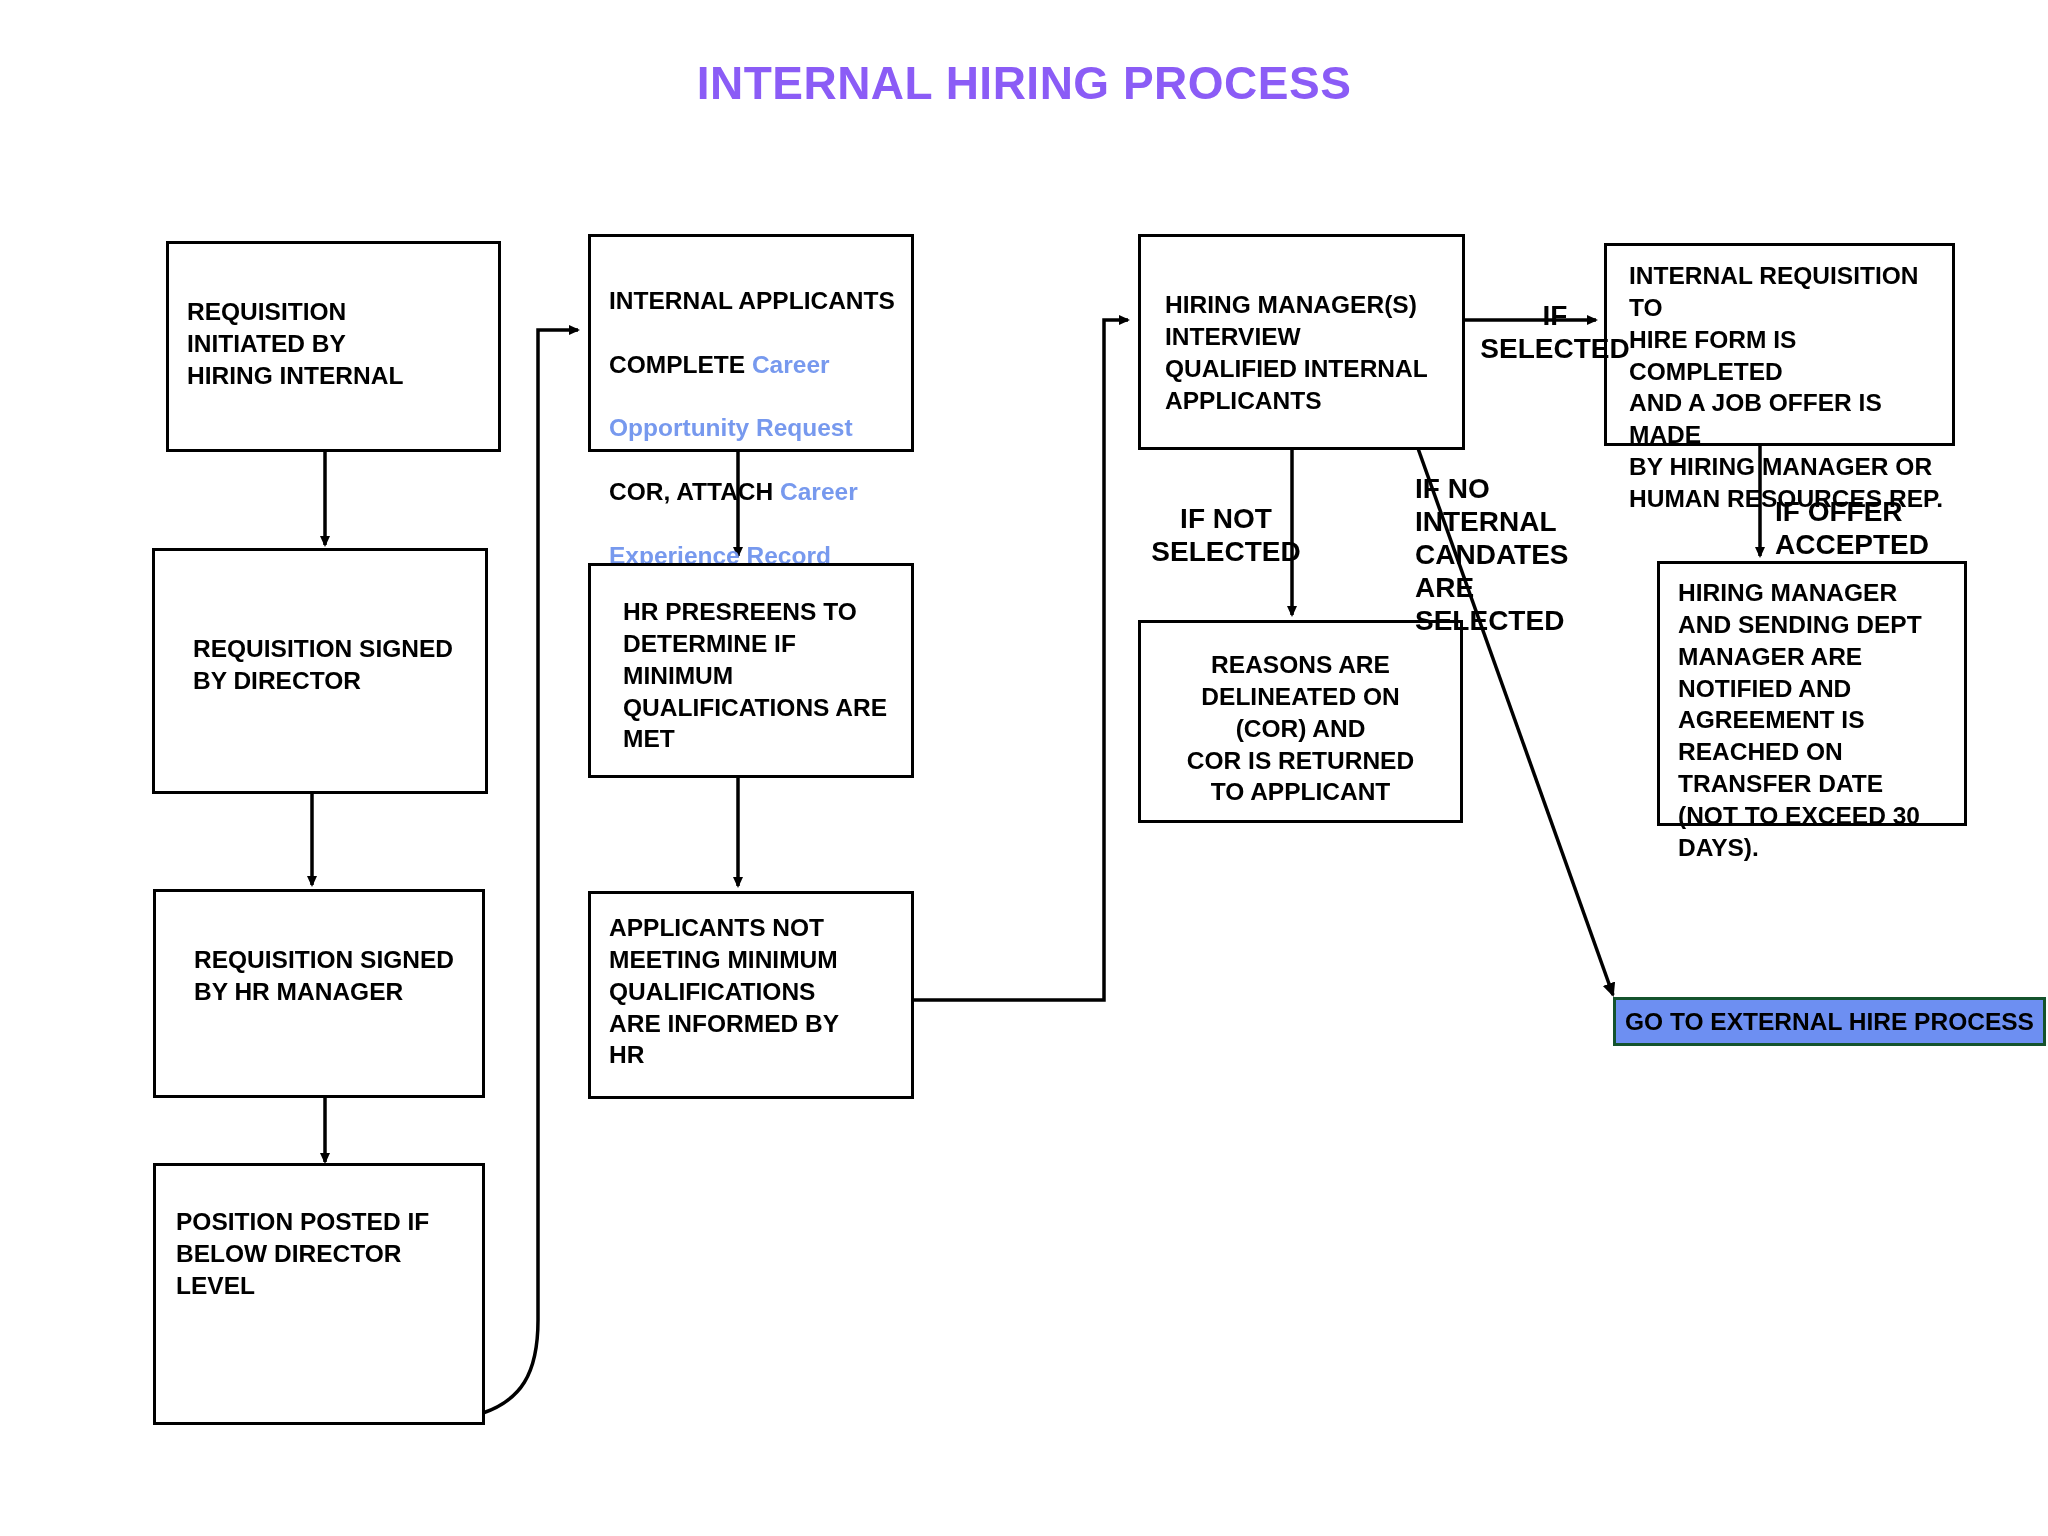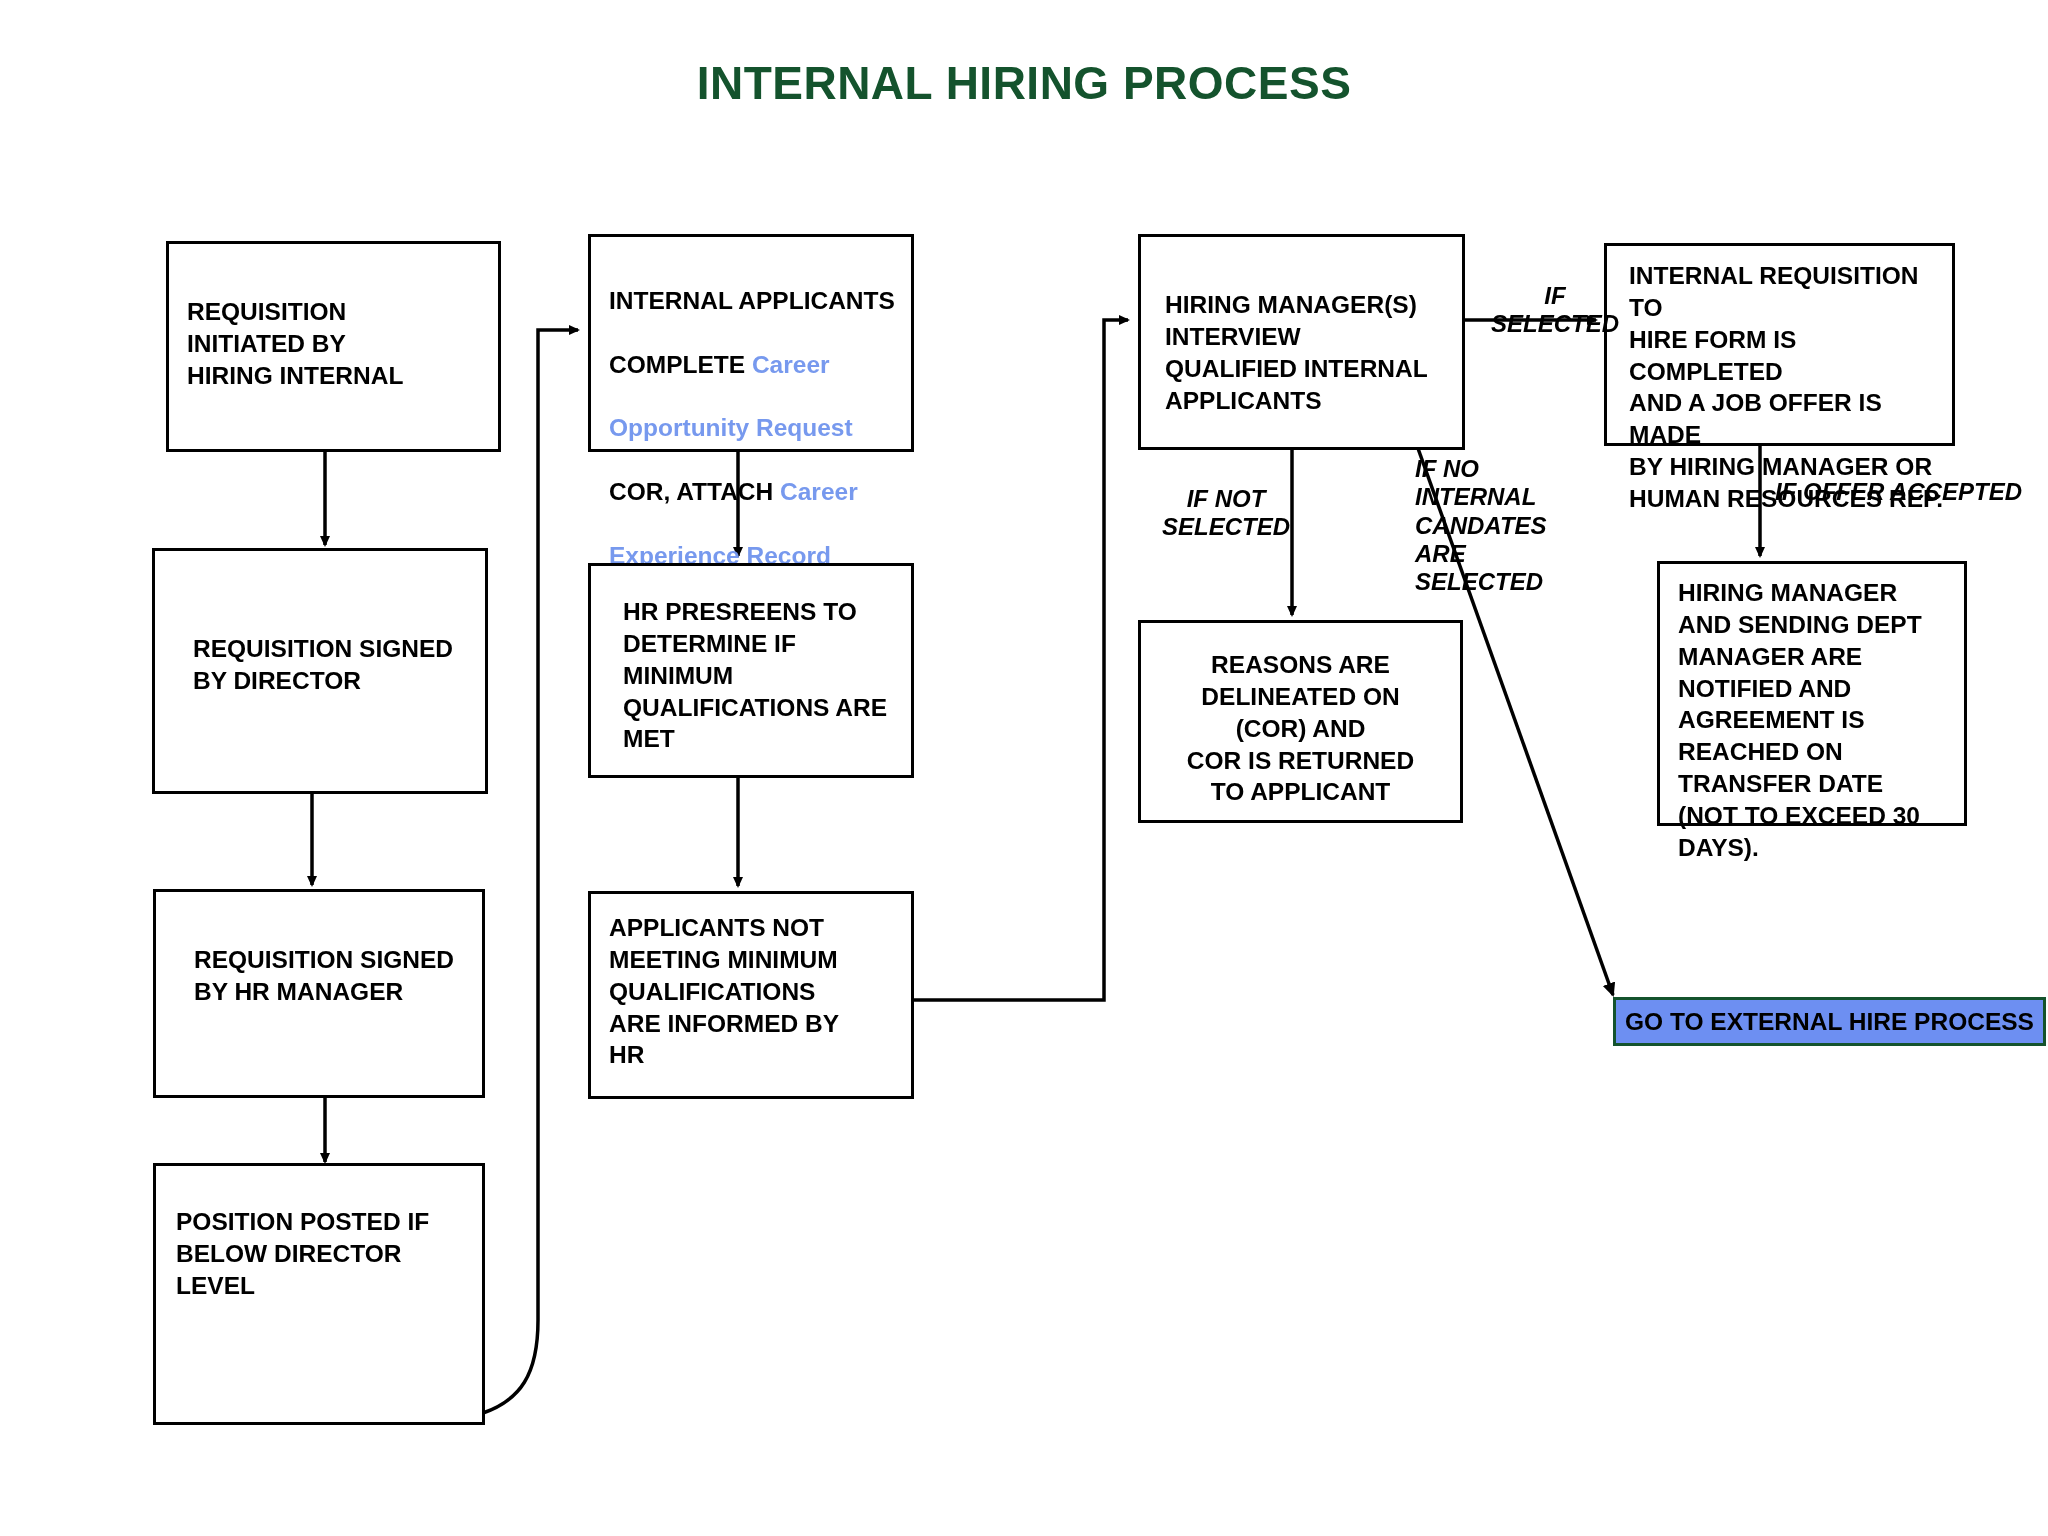--- a/index.html
+++ b/index.html
@@ -19,21 +19,21 @@
   }
   #title {
     position: absolute;
     left: 0;
     top: 56px;
     width: 2048px;
     text-align: center;
     font-size: 46px;
     font-weight: bold;
     letter-spacing: 0.5px;
-    color: #14532d;
+    color: #8b5cf6;
     font-family: "Liberation Sans", sans-serif;
   }
   .node {
     position: absolute;
     box-sizing: border-box;
     border: 3px solid #000000;
     background: #ffffff;
     color: #000000;
     font-weight: bold;
     font-size: 24.5px;
@@ -66,28 +66,28 @@
     line-height: 1.2;
     display: flex;
     align-items: center;
     justify-content: center;
     font-family: "Liberation Sans", sans-serif;
     z-index: 5;
   }
 
   .edge-label {
     position: absolute;
-    font-style: italic;
-    font-weight: bold;
-    font-size: 24px;
+    font-weight: bold;
+    font-size: 28px;
     line-height: 1.18;
     color: #000000;
     white-space: pre-line;
     font-family: "Liberation Sans", sans-serif;
     z-index: 7;
+    margin-top: 17px;
   }
   .edge-label.ctr { text-align: center; }
 
   svg#wires {
     position: absolute;
     left: 0; top: 0;
     width: 2048px;
     height: 1536px;
     z-index: 2;
     pointer-events: none;

